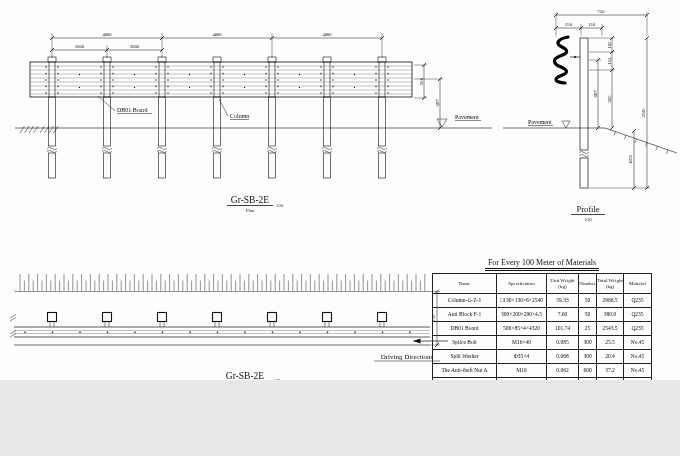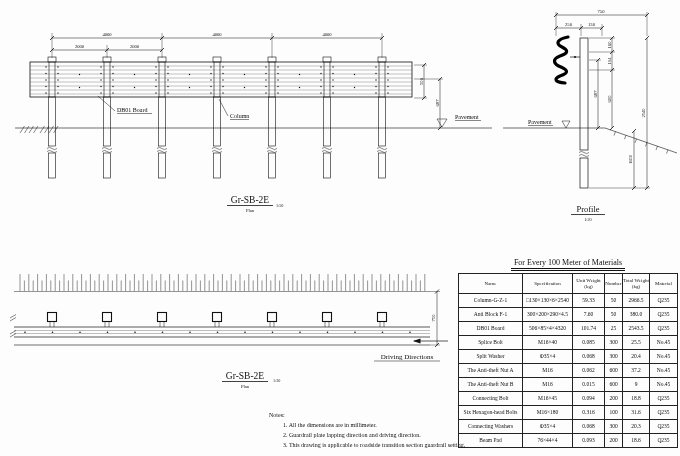--- a/index.html
+++ b/index.html
@@ -1,29 +1,29 @@
 <!DOCTYPE html>
 <html><head>
 <meta charset="utf-8">
 <style>
   html,body{margin:0;padding:0;background:#e8e8e8}
-  .sheet{position:relative;width:680px;height:456px;background:#fdfdfd;overflow:hidden;
+  .sheet{position:relative;width:680px;height:380px;background:#fdfdfd;overflow:hidden;
          font-family:"Liberation Serif",serif;color:#111}
   svg{position:absolute;left:0;top:0}
   svg text{fill:#111;font-family:"Liberation Serif",serif}
   .t-dim{font-size:4.6px}
   .t-label{font-size:6px}
   .t-label2{font-size:7px}
   .t-title{font-size:9.5px}
   .t-sub{font-size:4.6px}
   .t-scale{font-size:4.2px}
   .t-big{font-size:8.5px}
   .notes{position:absolute;left:269px;top:410px;font-size:6px;line-height:10px;color:#111}
   .notes .item{margin-left:14px}
-  .mat{position:absolute;left:458px;top:251px;width:220px;text-align:center}
+  .mat{position:absolute;left:432px;top:251px;width:220px;text-align:center}
   .tbl-title{display:inline-block;font-size:8px;border-bottom:3px double #111;padding:0 3px 1px}
   .mat table{border-collapse:collapse;width:219px;margin:2px auto 0 auto;table-layout:fixed}
   .mat th,.mat td{border:0.5px solid #222;font-weight:normal;font-size:5.5px;line-height:1.15;
        padding:0;text-align:center;vertical-align:middle;overflow:hidden;color:#111}
   .mat th{font-size:5px}
   .mat thead tr{height:20px}
   .mat tbody tr{height:14px}
 </style>
 </head>
 <body>

